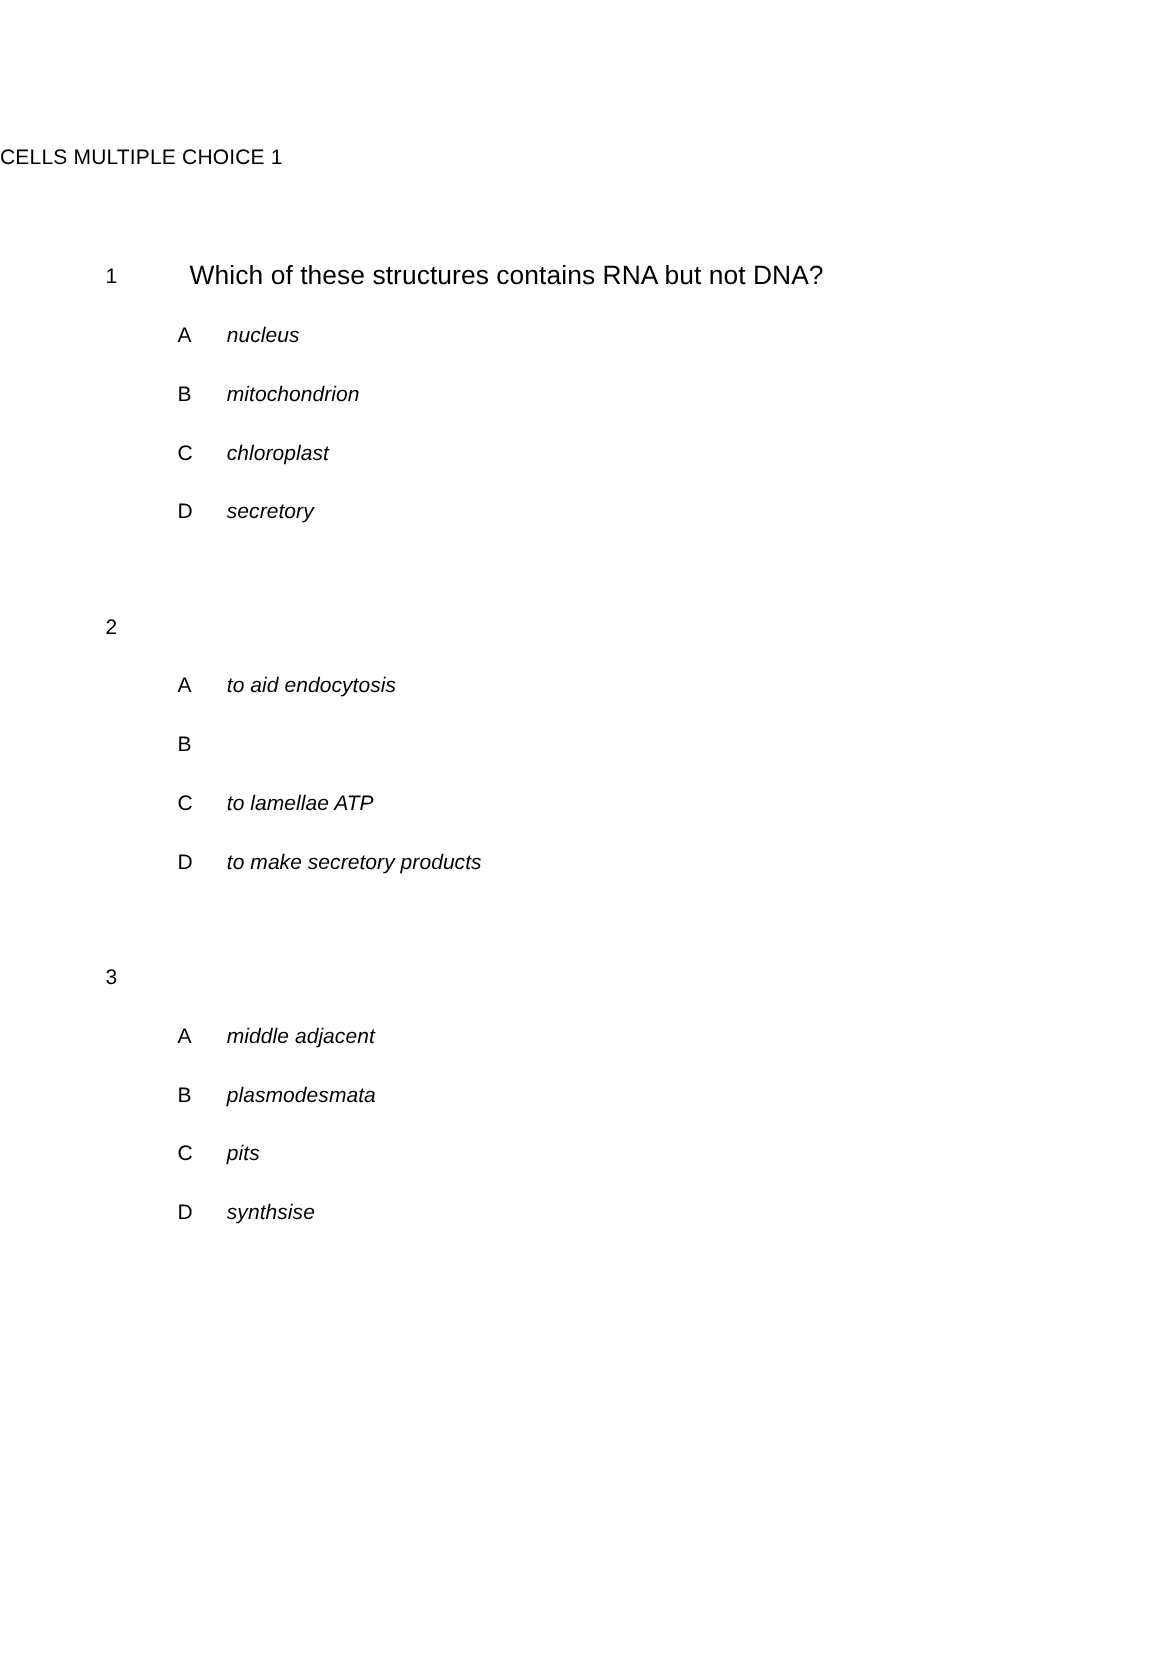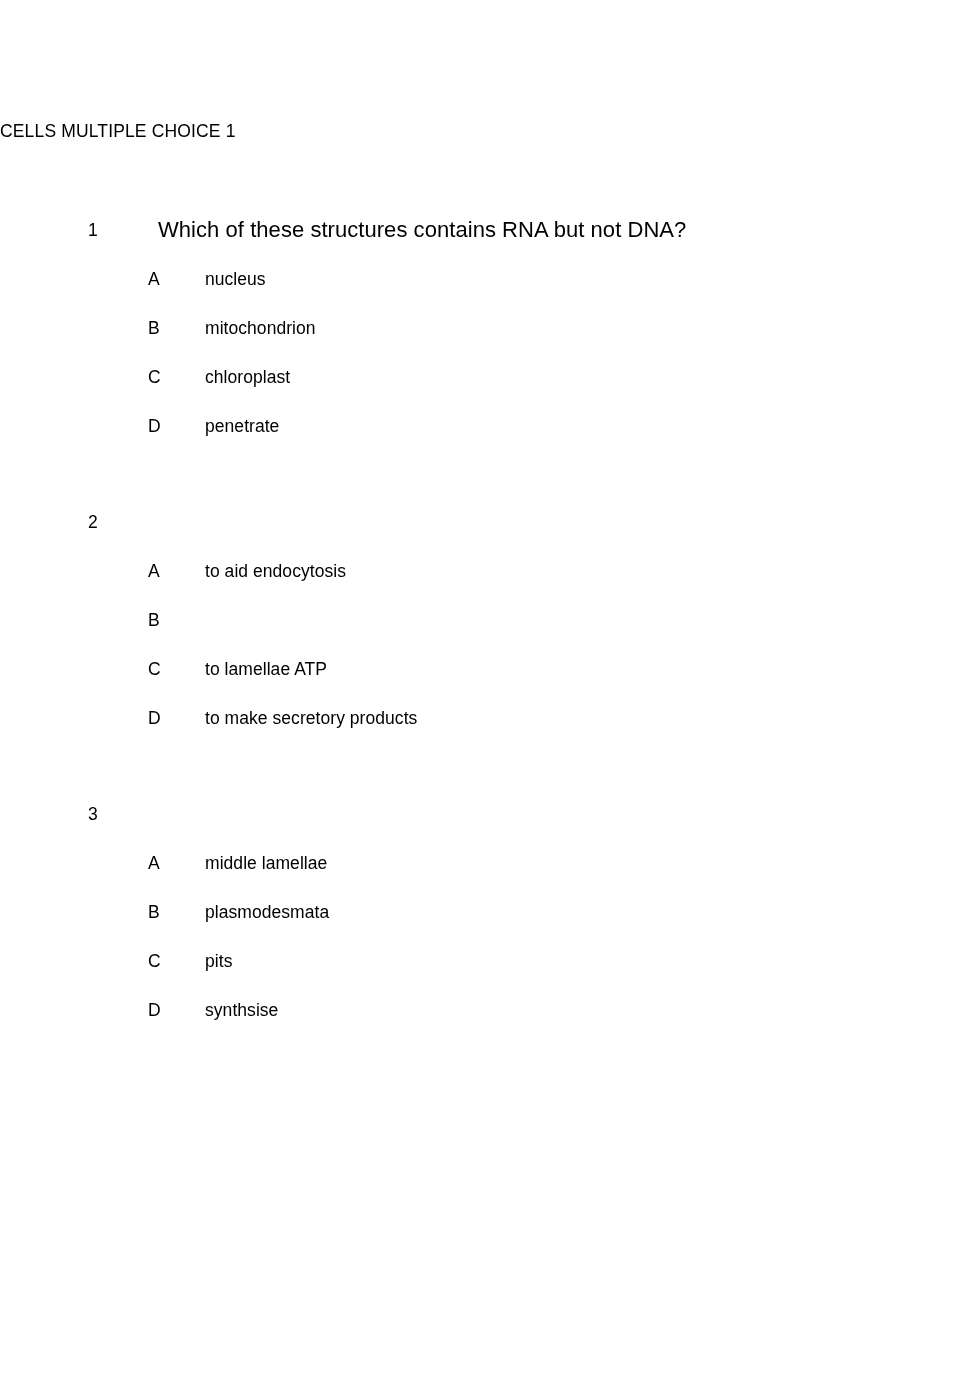--- a/index.html
+++ b/index.html
@@ -89,26 +89,27 @@
     position: absolute;
     left: 148px;
     top: 0;
     font-size: 17.5px;
     line-height: 28px;
     white-space: nowrap;
   }
 
   .opt-text {
     position: absolute;
-    left: 205px;
+    left: 189px;
     top: 0;
     font-size: 17.5px;
     line-height: 28px;
     letter-spacing: 0.05px;
     white-space: nowrap;
+    font-style: italic;
   }
 </style>
 </head>
 <body>
 
 <div class="page">
 
   <div class="doc-title">CELLS MULTIPLE CHOICE 1</div>
 
   <div class="questions">
@@ -125,21 +126,21 @@
       <div class="option-row">
         <span class="opt-letter">B</span>
         <span class="opt-text">mitochondrion</span>
       </div>
       <div class="option-row">
         <span class="opt-letter">C</span>
         <span class="opt-text">chloroplast</span>
       </div>
       <div class="option-row">
         <span class="opt-letter">D</span>
-        <span class="opt-text">penetrate</span>
+        <span class="opt-text">secretory</span>
       </div>
     </div>
 
     <div class="question-block">
       <div class="question-line">
         <span class="q-number">2</span>
       </div>
       <div class="option-row">
         <span class="opt-letter">A</span>
         <span class="opt-text">to aid endocytosis</span>
@@ -156,21 +157,21 @@
         <span class="opt-text">to make secretory products</span>
       </div>
     </div>
 
     <div class="question-block">
       <div class="question-line">
         <span class="q-number">3</span>
       </div>
       <div class="option-row">
         <span class="opt-letter">A</span>
-        <span class="opt-text">middle lamellae</span>
+        <span class="opt-text">middle adjacent</span>
       </div>
       <div class="option-row">
         <span class="opt-letter">B</span>
         <span class="opt-text">plasmodesmata</span>
       </div>
       <div class="option-row">
         <span class="opt-letter">C</span>
         <span class="opt-text">pits</span>
       </div>
       <div class="option-row">

